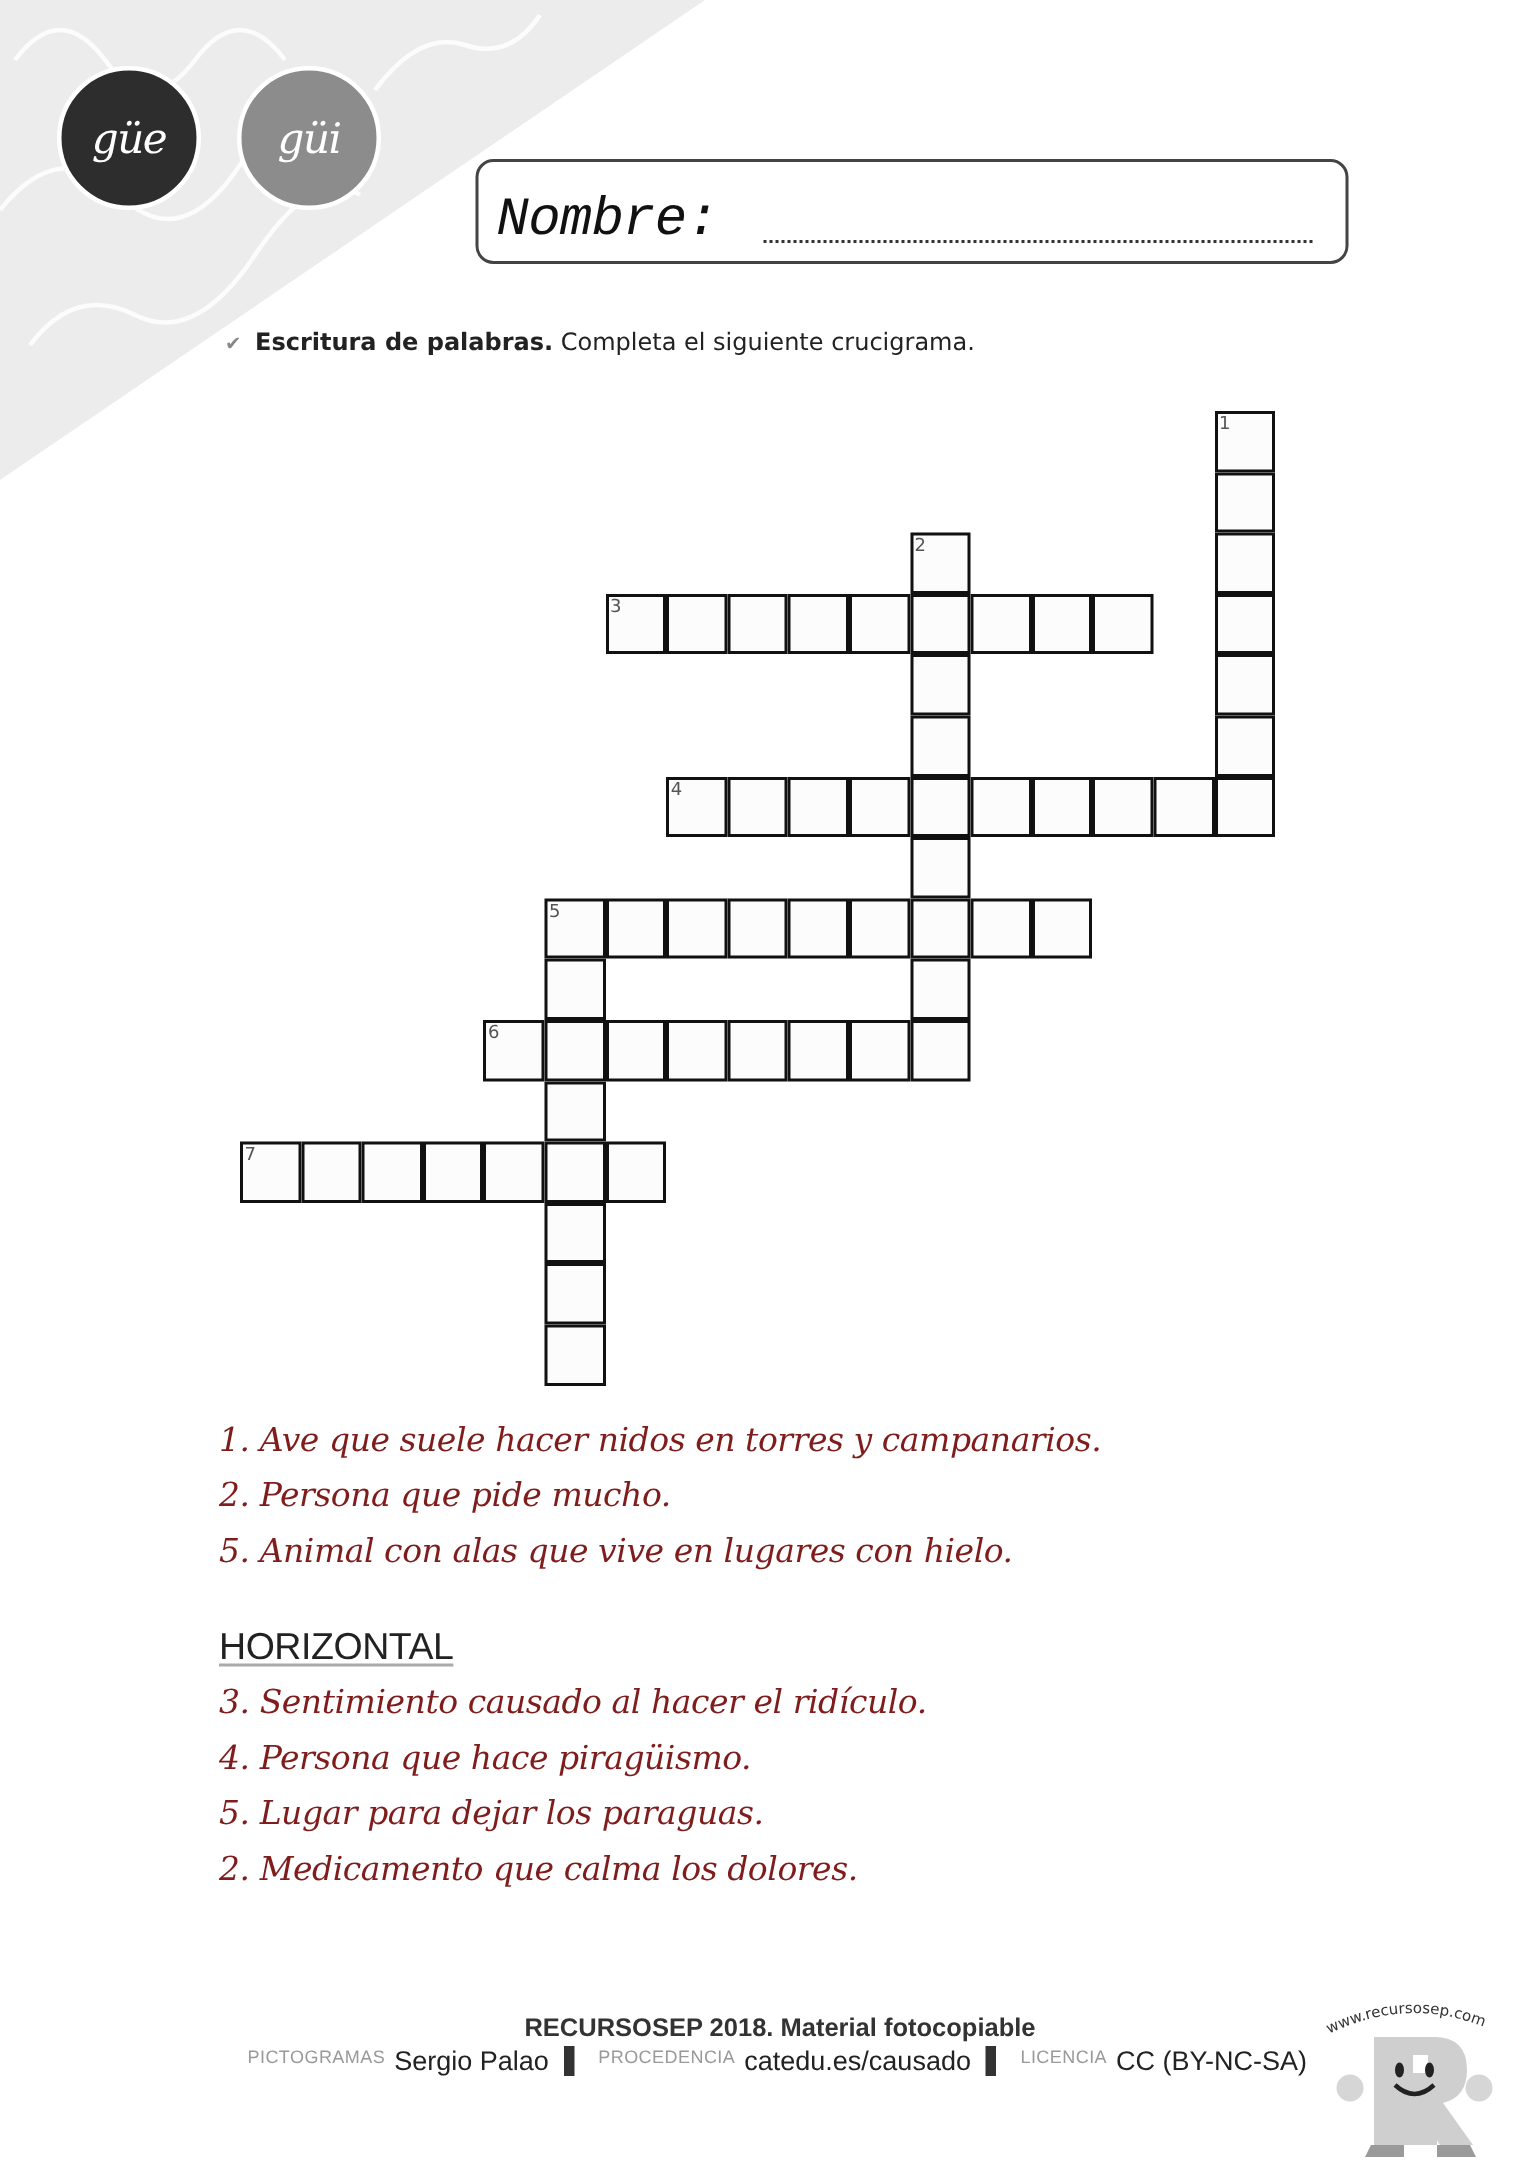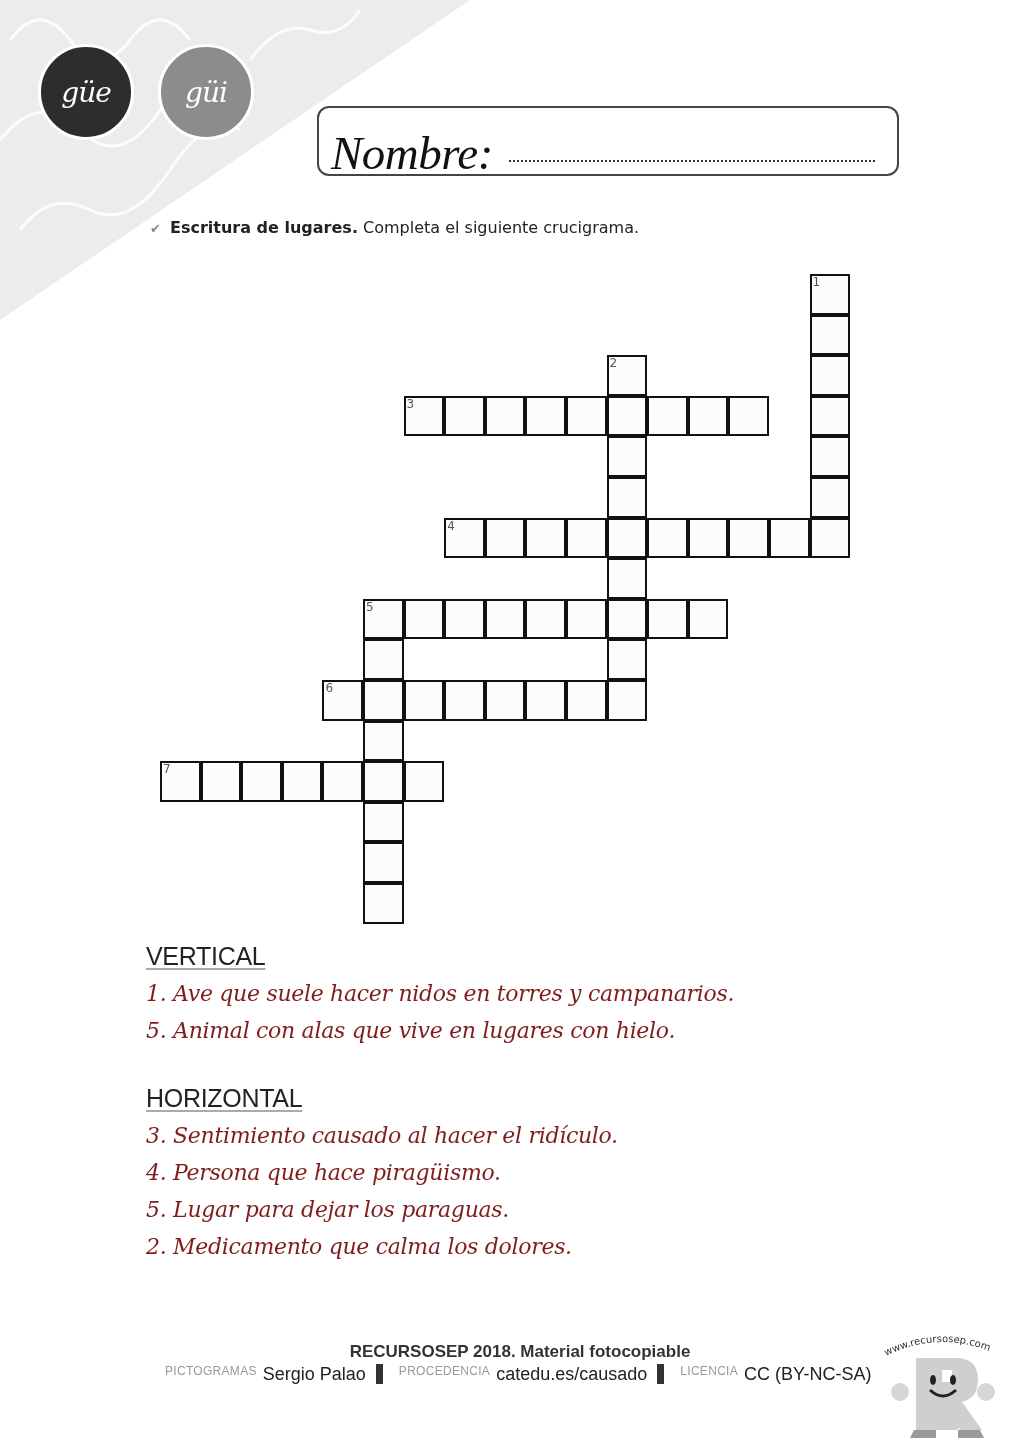--- a/index.html
+++ b/index.html
@@ -22,21 +22,21 @@
     }
     .badge.dark { left: 38px; top: 44px; background: #2d2d2d; }
     .badge.gray { left: 158px; top: 44px; background: #8c8c8c; }
     .name-box {
       position: absolute; left: 317px; top: 106px; width: 582px; height: 70px;
       border: 2px solid #444; border-radius: 12px; box-sizing: border-box;
       background: #fff;
     }
     .name-label {
       position: absolute; left: 12px; top: 18px;
-      font-family: Liberation Serif, serif; font-style: italic; font-size: 47px;
+      font-family: Liberation Mono, monospace; font-style: italic; font-size: 36px;
       color: #111; letter-spacing: -0.5px;
     }
     .name-dots {
       position: absolute; left: 190px; right: 22px; top: 52px;
       border-bottom: 2px dotted #333; height: 0;
     }
     .instruction {
       position: absolute; left: 150px; top: 218px; font-size: 16px; color: #222;
     }
     .instruction .check { color: #888; font-size: 13px; margin-right: 4px; }
@@ -98,21 +98,21 @@
   <span>güi</span>
 </div>
 
 <div class="name-box">
   <span class="name-label">Nombre:</span>
   <div class="name-dots"></div>
 </div>
 
 <div class="instruction">
   <span class="check">✔</span>
-  <span class="bold">Escritura de lugares.</span>
+  <span class="bold">Escritura de palabras.</span>
   <span>Completa el siguiente crucigrama.</span>
 </div>
 
 <div class="grid" id="grid">
     <div class="cell" style="left: 649.6px; top: 0px;">
       <span class="num">1</span>
     </div>
     <div class="cell" style="left: 649.6px; top: 40.6px;"></div>
     <div class="cell" style="left: 649.6px; top: 81.2px;"></div>
     <div class="cell" style="left: 649.6px; top: 121.8px;"></div>
@@ -179,22 +179,22 @@
       <span class="num">7</span>
     </div>
     <div class="cell" style="left: 40.6px; top: 487.2px;"></div>
     <div class="cell" style="left: 81.2px; top: 487.2px;"></div>
     <div class="cell" style="left: 121.8px; top: 487.2px;"></div>
     <div class="cell" style="left: 162.4px; top: 487.2px;"></div>
     <div class="cell" style="left: 243.6px; top: 487.2px;"></div>
   </div>
 
 <div class="clues" style="top:942px;">
-  <div class="clue-heading">VERTICAL</div>
   <div class="clue">1. Ave que suele hacer nidos en torres y campanarios.</div>
+  <div class="clue">2. Persona que pide mucho.</div>
   <div class="clue">5. Animal con alas que vive en lugares con hielo.</div>
 </div>
 
 <div class="clues" style="top:1084px;">
   <div class="clue-heading">HORIZONTAL</div>
   <div class="clue">3. Sentimiento causado al hacer el ridículo.</div>
   <div class="clue">4. Persona que hace piragüismo.</div>
   <div class="clue">5. Lugar para dejar los paraguas.</div>
   <div class="clue">2. Medicamento que calma los dolores.</div>
 </div>

